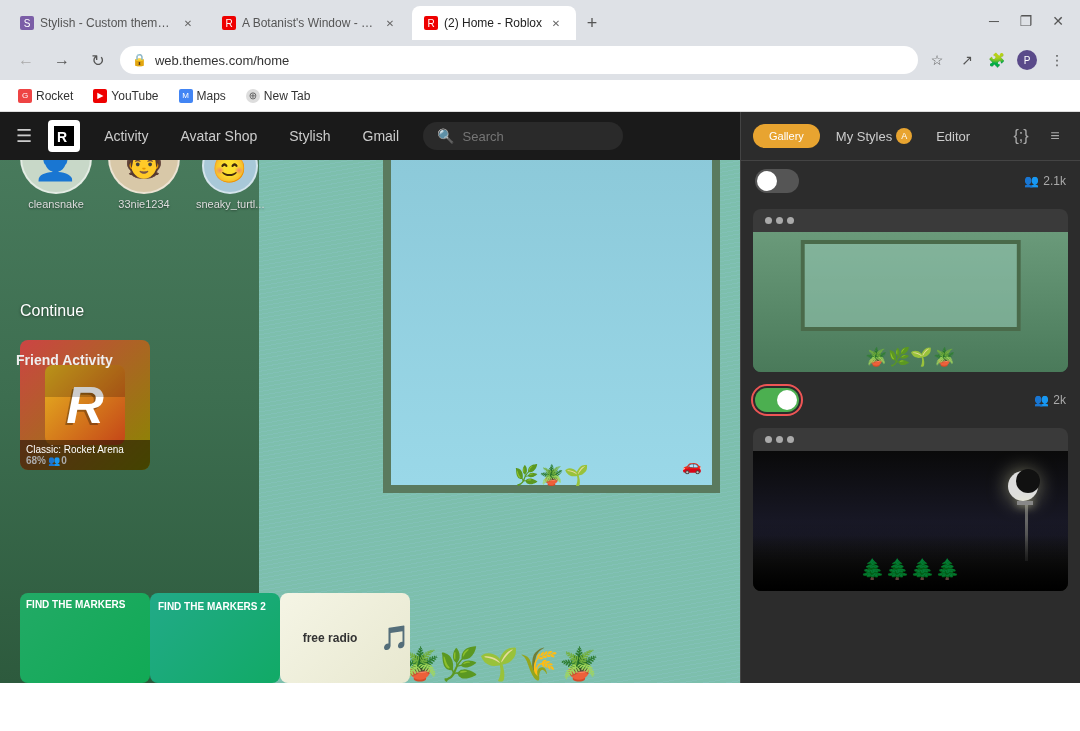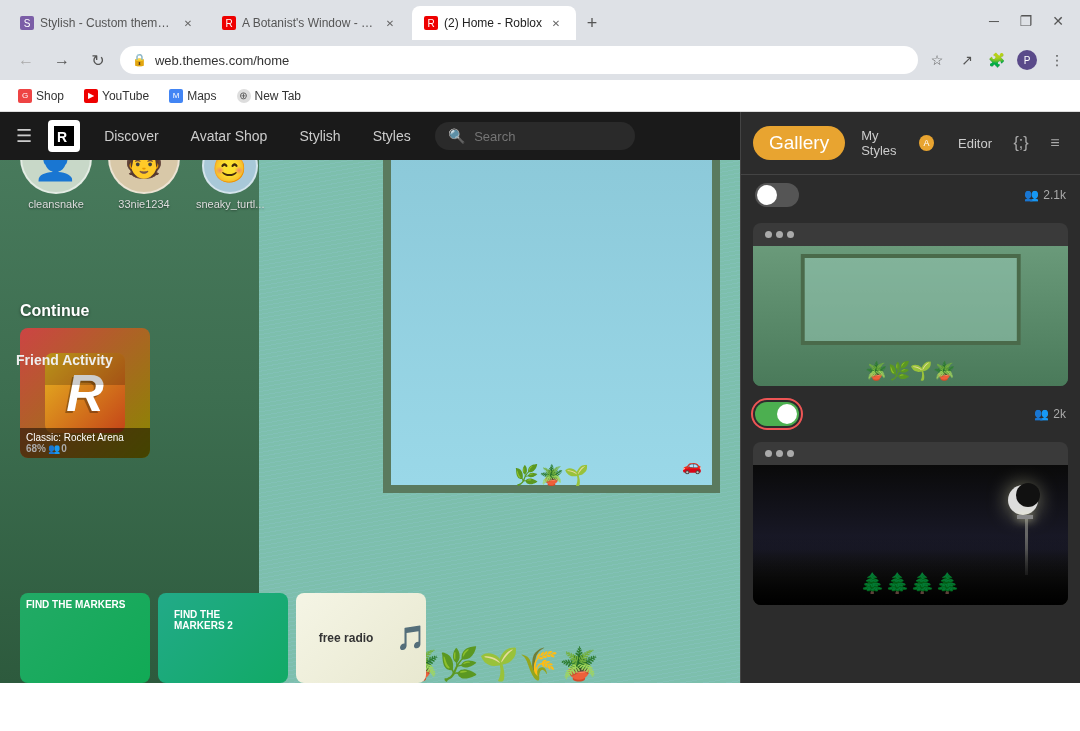--- a/index.html
+++ b/index.html
@@ -138,21 +138,21 @@
     }
     .avatar-circle {
       width: 72px; height: 72px; border-radius: 50%;
       border: 2px solid rgba(255,255,255,0.5); overflow: hidden;
       background: #8ba; display: flex; align-items: center; justify-content: center;
     }
     .avatar-circle.small {
       width: 56px; height: 56px;
     }
     .avatar-name { color: #ddd; font-size: 11px; text-align: center; text-shadow: 0 1px 2px rgba(0,0,0,0.5); }
-    .continue-label { color: #fff; font-size: 16px; font-weight: bold; text-shadow: 0 1px 3px rgba(0,0,0,0.5); margin-bottom: 8px; }
+    .continue-label { color: #fff; font-size: 16px; font-weight: normal; text-shadow: 0 1px 3px rgba(0,0,0,0.5); margin-bottom: 20px; }
 
     .game-cards { display: flex; gap: 8px; }
     .game-card {
       width: 130px; height: 130px; border-radius: 8px; overflow: hidden;
       position: relative; cursor: pointer;
     }
     .game-card-bg-rocket {
       width: 100%; height: 100%;
       background: linear-gradient(135deg, #c44, #880);
       display: flex; align-items: center; justify-content: center;
@@ -163,42 +163,42 @@
       display: flex; align-items: center; justify-content: center;
     }
     .game-card-info {
       position: absolute; bottom: 0; left: 0; right: 0; padding: 4px 6px;
       background: rgba(0,0,0,0.5); color: #fff; font-size: 10px;
     }
     .game-stat { color: #aaa; font-size: 10px; font-weight: bold; }
 
     
     .trending-row {
-      position: absolute; bottom: 0; left: 20px; right: 0; display: flex; gap: 8px; align-items: flex-end;
+      position: absolute; bottom: 0; left: 20px; right: 0; display: flex; align-items: flex-end;
     }
     .small-card {
       width: 130px; height: 90px; border-radius: 8px; overflow: hidden; cursor: pointer; position: relative;
     }
     .find-markers-bg { background: linear-gradient(135deg, #2a6, #1a5); }
     .find-markers2-bg { background: linear-gradient(135deg, #2a8, #1a6); }
     .free-radio-bg { background: linear-gradient(135deg, #f5f5e5, #e8e8d0); display: flex; align-items: center; justify-content: space-between; }
 
     
     .stylish-panel {
       width: 340px; background: #2c2c2c; display: flex; flex-direction: column;
       border-left: 1px solid #444; flex-shrink: 0;
     }
 
     .stylish-header {
       display: flex; align-items: center; padding: 10px 12px; gap: 8px;
       border-bottom: 1px solid #444;
     }
 
     .tab-pill {
-      padding: 6px 16px; border-radius: 20px; font-size: 19px; cursor: pointer;
+      padding: 6px 16px; border-radius: 20px; font-size: 11px; cursor: pointer;
       color: #ccc;
     }
     .tab-pill.active { background: #e8a430; color: #fff; }
 
     .my-styles-tab {
       display: flex; align-items: center; gap: 4px; color: #ccc; font-size: 13px; cursor: pointer; padding: 6px 8px;
     }
     .editor-tab { color: #ccc; font-size: 13px; cursor: pointer; padding: 6px 8px; }
 
     .header-icons { margin-left: auto; display: flex; gap: 8px; align-items: center; }
@@ -355,21 +355,21 @@
       <div class="addr-icon">
         <div style="width:20px;height:20px;border-radius:50%;background:#5a4a8a;display:flex;align-items:center;justify-content:center;color:#fff;font-size:10px;">P</div>
       </div>
       <div class="addr-icon">⋮</div>
     </div>
   </div>
 
   <div class="bookmarks-bar">
     <div class="bookmark-item">
       <div style="width:14px;height:14px;background:#e44;border-radius:2px;display:flex;align-items:center;justify-content:center;color:#fff;font-size:8px;">G</div>
-      <span>Shop</span>
+      <span>Rocket</span>
     </div>
     <div class="bookmark-item">
       <div style="width:14px;height:14px;background:#e00;border-radius:2px;display:flex;align-items:center;justify-content:center;color:#fff;font-size:8px;">▶</div>
       <span>YouTube</span>
     </div>
     <div class="bookmark-item">
       <div style="width:14px;height:14px;background:#4285f4;border-radius:2px;display:flex;align-items:center;justify-content:center;color:#fff;font-size:8px;">M</div>
       <span>Maps</span>
     </div>
     <div class="bookmark-item">
@@ -383,24 +383,24 @@
     <div class="roblox-content">
 
       <div class="roblox-nav">
         <div class="hamburger">☰</div>
         <div class="roblox-logo">
           <svg width="24" height="24" viewBox="0 0 24 24">
               <rect x="2" y="2" width="20" height="20" fill="#000"></rect>
               <text x="5" y="18" font-size="14" font-weight="bold" fill="#fff">R</text>
             </svg>
         </div>
-        <div class="nav-link">Discover</div>
+        <div class="nav-link">Activity</div>
         <div class="nav-link">Avatar Shop</div>
         <div class="nav-link">Stylish</div>
-        <div class="nav-link">Styles</div>
+        <div class="nav-link">Gmail</div>
         <div class="roblox-search">
           <span class="search-icon-roblox">🔍</span>
           <input type="text" placeholder="Search" style="">
         </div>
       </div>
 
       <div class="bg-scene">
         <div class="window-illustration">
           <div class="rain-container"></div>
           <div class="window-frame">
@@ -458,21 +458,21 @@
         </div>
 
         <div class="activity-label">Friend Activity</div>
 
         <div class="trending-row">
           <div class="small-card find-markers-bg">
             <div style="padding:6px;color:#fff;font-size:10px;font-weight:bold;">FIND THE MARKERS</div>
 
           </div>
           <div class="small-card find-markers2-bg">
-            <div style="padding:16px;color:#fff;font-size:10px;font-weight:bold;">FIND THE MARKERS 2</div>
+            <div style="padding:8px;color:#fff;font-size:10px;font-weight:bold;">FIND THE MARKERS 2</div>
           </div>
           <div class="small-card free-radio-bg">
             <div style="padding:6px;color:#333;font-size:12px;font-weight:bold;text-align:center;width:100%;">free radio</div>
             <div style="text-align:center;font-size:24px;">🎵</div>
           </div>
         </div>
       </div>
     </div>
 
     <div class="stylish-panel">

